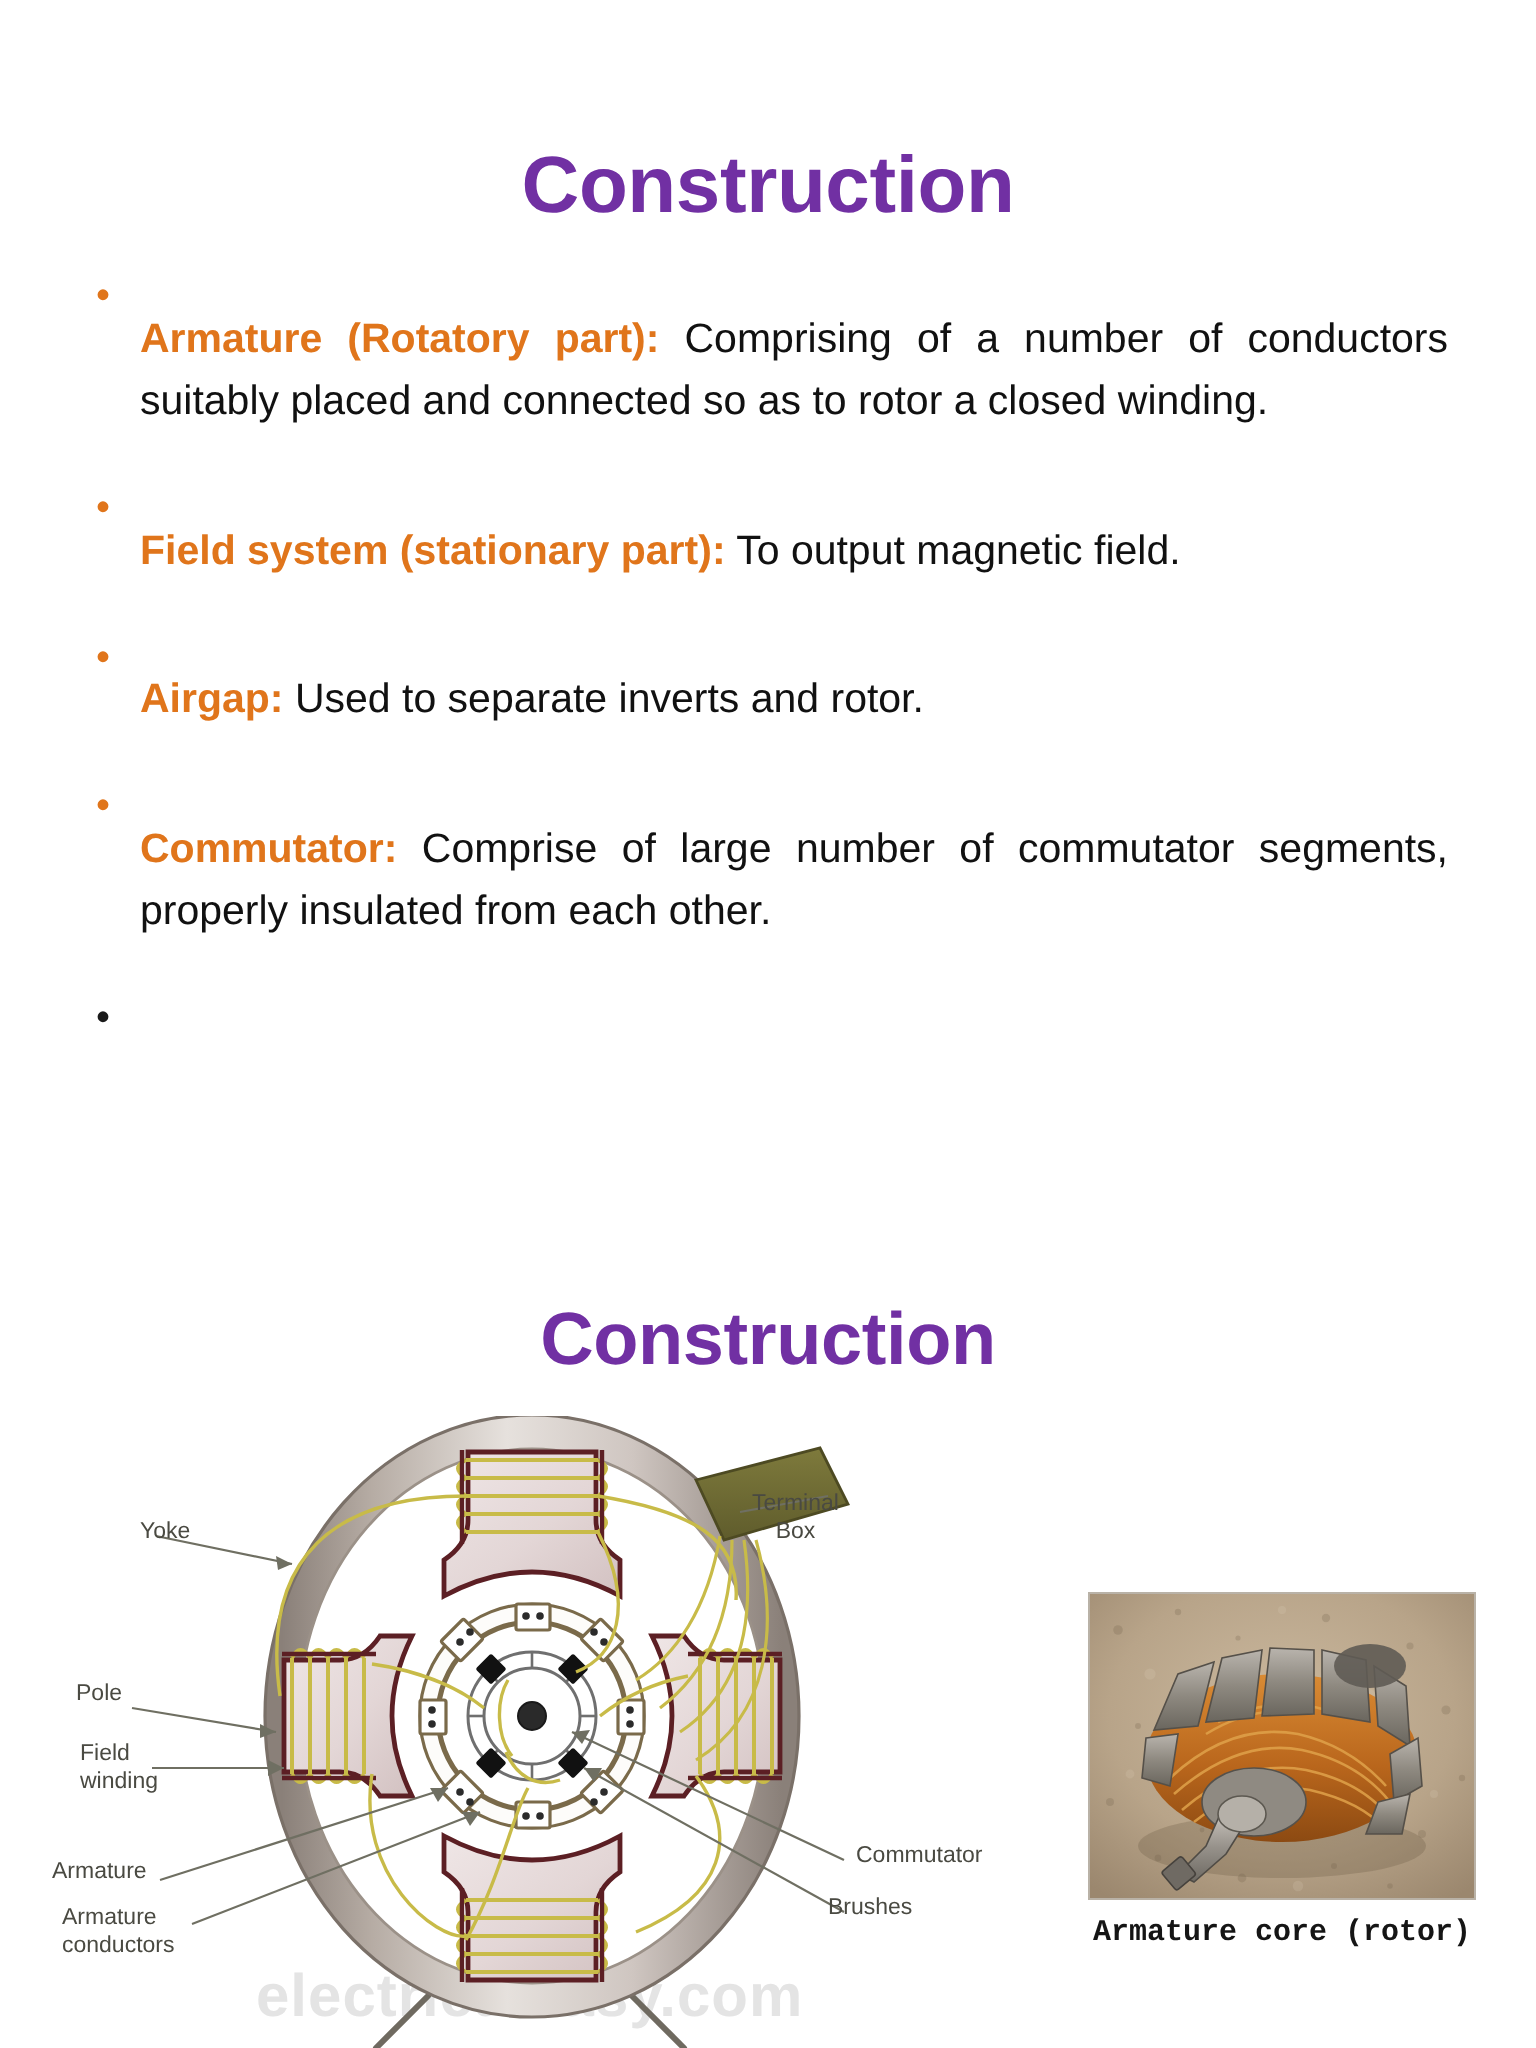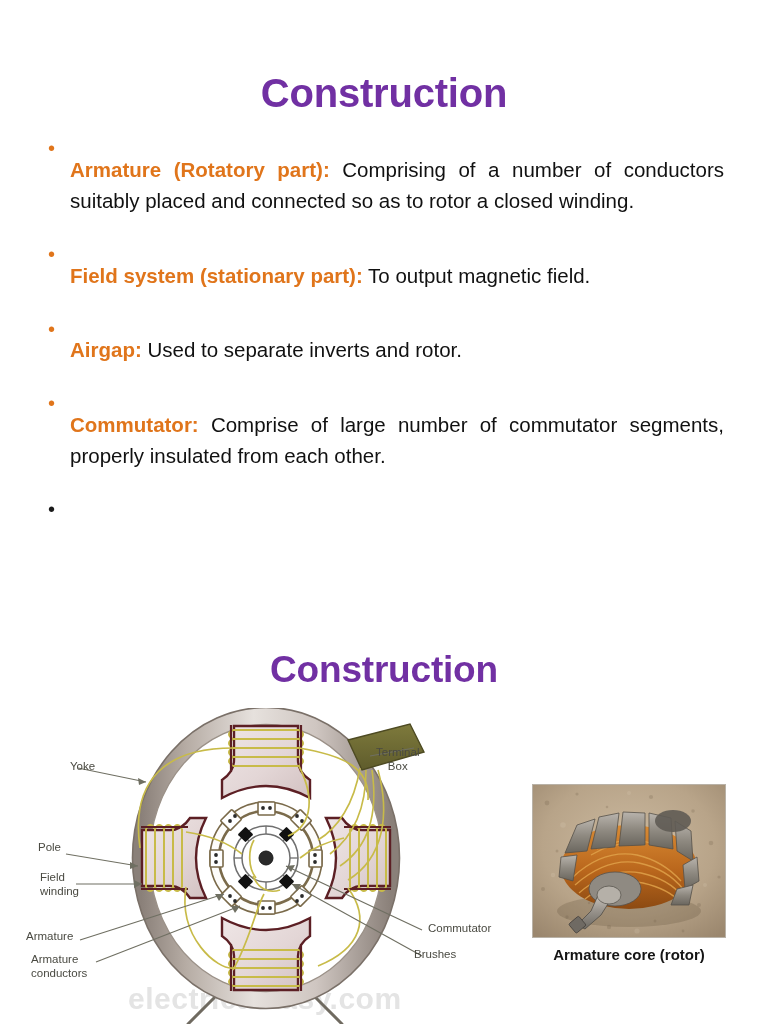--- a/index.html
+++ b/index.html
@@ -400,21 +400,21 @@
 winding</div>
     <div class="diagram-label" id="label-armature">Armature</div>
     <div class="diagram-label" id="label-armconductors">Armature
 conductors</div>
     <div class="diagram-label" id="label-terminalbox">Terminal
 Box</div>
     <div class="diagram-label" id="label-commutator">Commutator</div>
     <div class="diagram-label" id="label-brushes">Brushes</div>
   </div>
 
-  <figure id="photo-block" style="margin:4px;">
+  <figure id="photo-block" style="margin:16px;font-family:Liberation Mono, monospace;">
     <div id="photo-frame">
       <svg id="photo-svg" width="192" height="152" viewBox="0 0 192 152" xmlns="http://www.w3.org/2000/svg">
         <defs>
           <linearGradient id="lamGrad" x1="0" y1="0" x2="0" y2="1">
             <stop offset="0%" stop-color="#b9b4ad"></stop>
             <stop offset="50%" stop-color="#8e8980"></stop>
             <stop offset="100%" stop-color="#6a665e"></stop>
           </linearGradient>
           <linearGradient id="copGrad" x1="0" y1="0" x2="0" y2="1">
             <stop offset="0%" stop-color="#d98b34"></stop>

